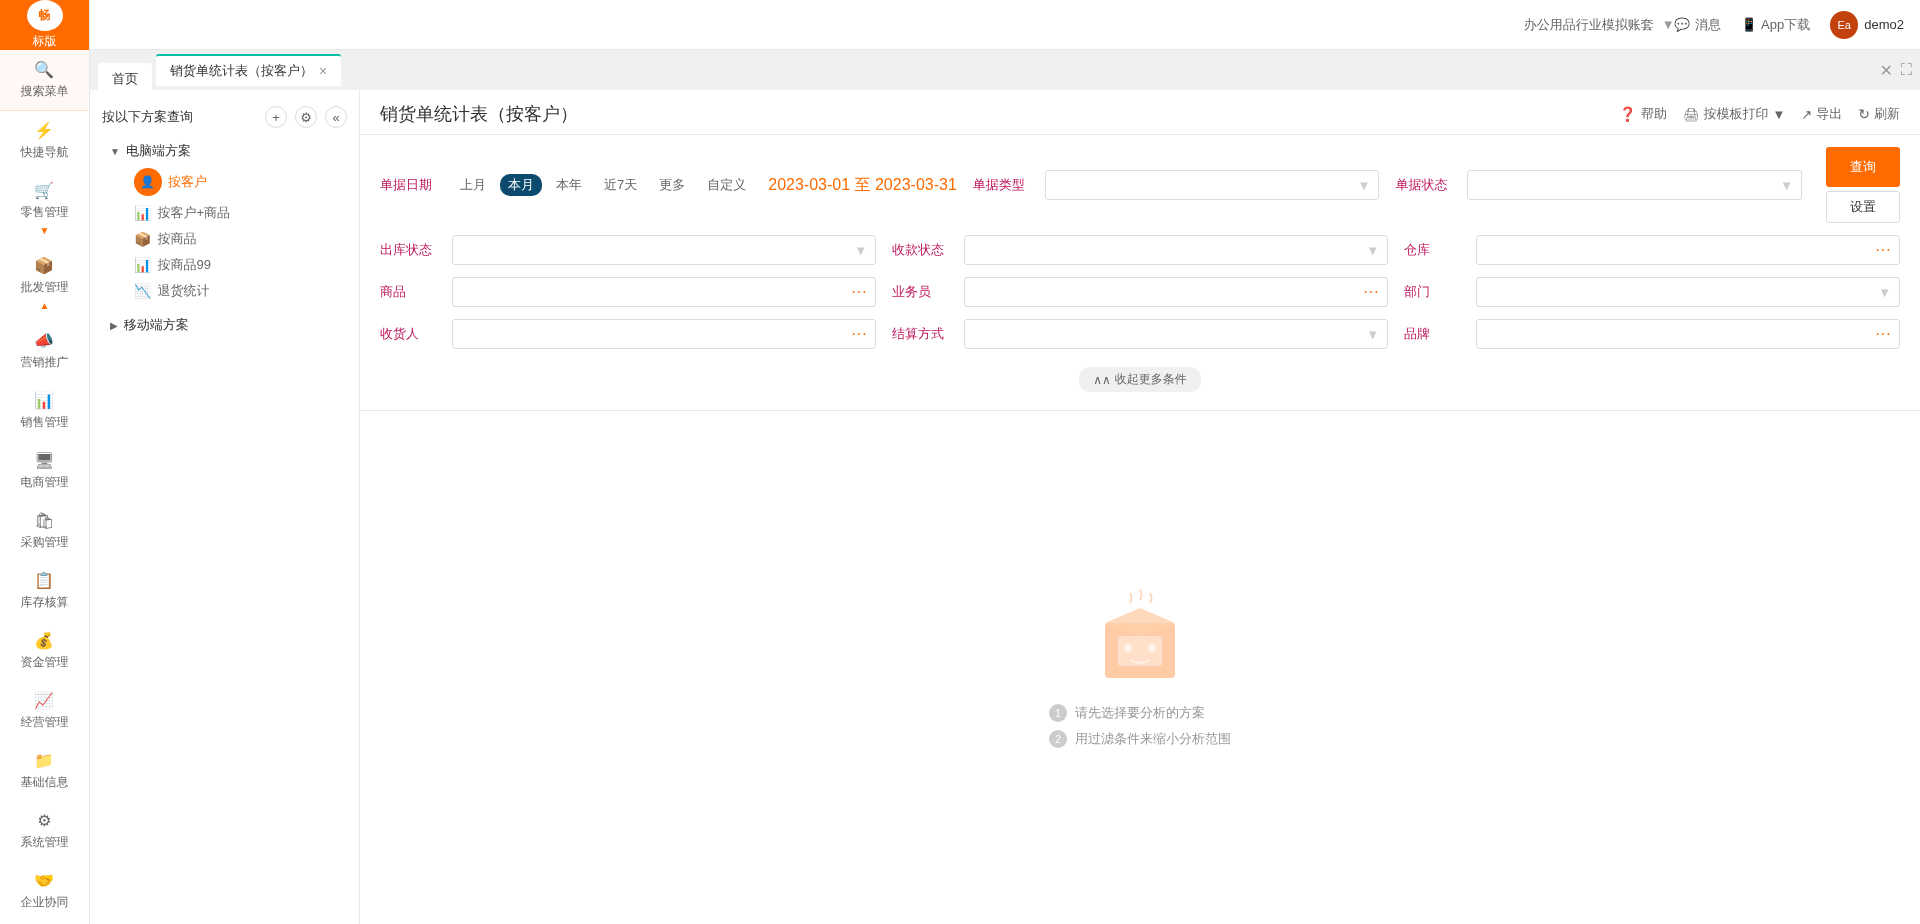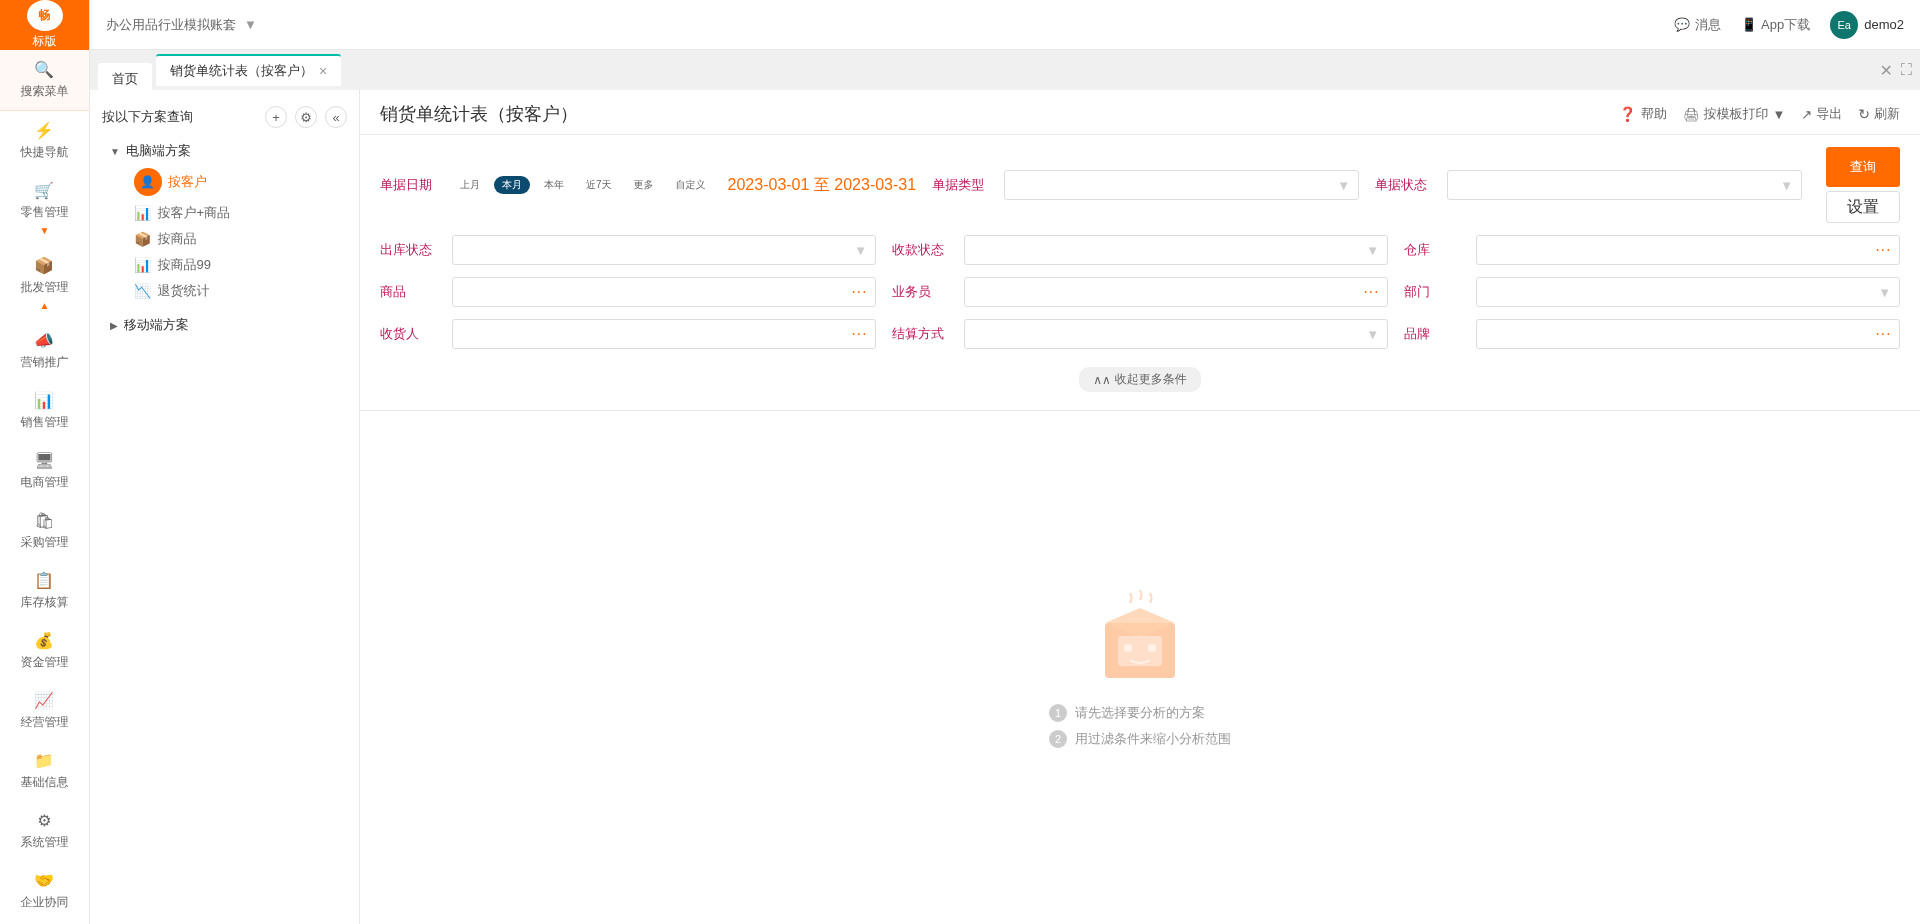--- a/index.html
+++ b/index.html
@@ -12,27 +12,27 @@
     .logo-icon span { color: #ff6b00; font-weight: bold; font-size: 12px; }
     .logo-text { color: #fff; font-size: 12px; margin-top: 2px; }
     .sidebar-item { display: flex; flex-direction: column; align-items: center; justify-content: center; padding: 10px 5px; cursor: pointer; color: #666; font-size: 12px; gap: 4px; }
     .sidebar-icon { font-size: 16px; }
     .search-menu { background: #fff8f5; border-bottom: 1px solid #ffe0cc; }
 
     
     .main-content { flex: 1; display: flex; flex-direction: column; height: 924px; overflow: hidden; }
 
     
-    .top-header { height: 50px; background: #fff; border-bottom: 1px solid #e8e8e8; display: flex; align-items: center; justify-content: space-between; padding: 13px 16px; flex-shrink: 0; }
+    .top-header { height: 50px; background: #fff; border-bottom: 1px solid #e8e8e8; display: flex; align-items: center; justify-content: flex-end; padding: 13px 16px; flex-shrink: 0; }
     .header-left { display: flex; align-items: center; gap: 8px; }
     .header-subtitle { color: #666; font-size: 13px; }
     .header-dropdown { color: #999; cursor: pointer; }
     .header-right { display: flex; align-items: center; gap: 20px; }
     .header-action { display: flex; align-items: center; gap: 4px; color: #666; font-size: 13px; cursor: pointer; }
-    .avatar { width: 28px; height: 28px; border-radius: 50%; background: #0f766e; display: flex; align-items: center; justify-content: center; color: #fff; font-size: 11px; }
+    .avatar { width: 28px; height: 28px; border-radius: 50%; background: #c2410c; display: flex; align-items: center; justify-content: center; color: #fff; font-size: 11px; }
     .user-name { color: #333; font-size: 13px; }
 
     
     .tabs { height: 40px; background: #f0f0f0; display: flex; align-items: center; padding: 0 8px; gap: 4px; flex-shrink: 0; }
     .tab { height: 32px; padding: 0 14px; display: flex; align-items: center; gap: 6px; border-radius: 3px 3px 0 0; cursor: pointer; font-size: 13px; background: #e0e0e0; color: #666; }
     .tab.active { background: #fff; color: #333; border-top: 2px solid #00bfa5; }
     .tab-close { color: #999; font-size: 14px; cursor: pointer; }
     .tab-home { background: #fff; color: #333; margin-top: 17px; }
     .maximize-btn { margin-left: auto; display: flex; gap: 8px; color: #999; cursor: pointer; font-size: 16px; }
 
@@ -63,30 +63,30 @@
     .title-action { display: flex; align-items: center; gap: 4px; color: #666; font-size: 13px; cursor: pointer; }
     .title-action .icon { font-size: 14px; }
     .export-btn { display: flex; align-items: center; gap: 4px; color: #666; font-size: 13px; cursor: pointer; }
     .print-btn { display: flex; align-items: center; gap: 4px; color: #666; font-size: 13px; cursor: pointer; }
 
     
     .filter-area { background: #fff; padding: 12px 20px; flex-shrink: 0; border-bottom: 1px solid #e8e8e8; }
     .filter-row { display: flex; align-items: center; gap: 16px; margin-bottom: 12px; }
     .filter-label { color: #be185d; font-size: 13px; white-space: nowrap; min-width: 56px; }
     .date-shortcuts { display: flex; gap: 6px; align-items: center; }
-    .date-shortcut { padding: 2px 8px; font-size: 10px; color: #666; cursor: pointer; border-radius: 2px; }
+    .date-shortcut { padding: 2px 8px; font-size: 13px; color: #666; cursor: pointer; border-radius: 2px; }
     .date-shortcut.active { background: #0c4a6e; color: #fff; border-radius: 10px; }
     .date-range { color: #ff6b00; font-size: 16px; margin-left: 8px; }
     .filter-select { flex: 1; height: 30px; border: 1px solid #ddd; border-radius: 3px; display: flex; align-items: center; justify-content: space-between; padding: 0 8px; background: #fff; cursor: pointer; color: #999; font-size: 13px; }
     .filter-select .arrow { color: #ccc; }
     .filter-dots { color: #ff6b00; font-size: 16px; cursor: pointer; margin-left: 4px; }
     .collapse-bar { display: flex; justify-content: center; padding: 6px 0; }
     .collapse-btn { display: flex; align-items: center; gap: 4px; color: #666; font-size: 12px; cursor: pointer; background: #f0f0f0; padding: 4px 14px; border-radius: 10px; }
     .btn-query { background: #ff6b00; color: #fff; border: none; height: 40px; padding: 0 24px; border-radius: 3px; cursor: pointer; font-size: 13px; font-family: inherit; }
-    .btn-setting { background: #fff; color: #333; border: 1px solid #ddd; height: 32px; padding: 0 16px; border-radius: 3px; cursor: pointer; font-size: 16px; font-family: inherit; }
+    .btn-setting { background: #fff; color: #333; border: 1px solid #ddd; height: 32px; padding: 0 16px; border-radius: 3px; cursor: pointer; font-size: 13px; font-family: inherit; }
 
     
     .empty-state { flex: 1; display: flex; flex-direction: column; align-items: center; justify-content: center; background: #fff; margin: 0; }
     .empty-illustration { width: 120px; height: 100px; position: relative; display: flex; align-items: center; justify-content: center; margin-bottom: 16px; }
     .empty-tips { display: flex; flex-direction: column; gap: 8px; }
     .empty-tip { display: flex; align-items: center; gap: 8px; color: #999; font-size: 13px; }
     .tip-num { width: 18px; height: 18px; border-radius: 50%; background: #ccc; color: #fff; display: flex; align-items: center; justify-content: center; font-size: 11px; flex-shrink: 0; }
   </style>
 </head>
 <body>

